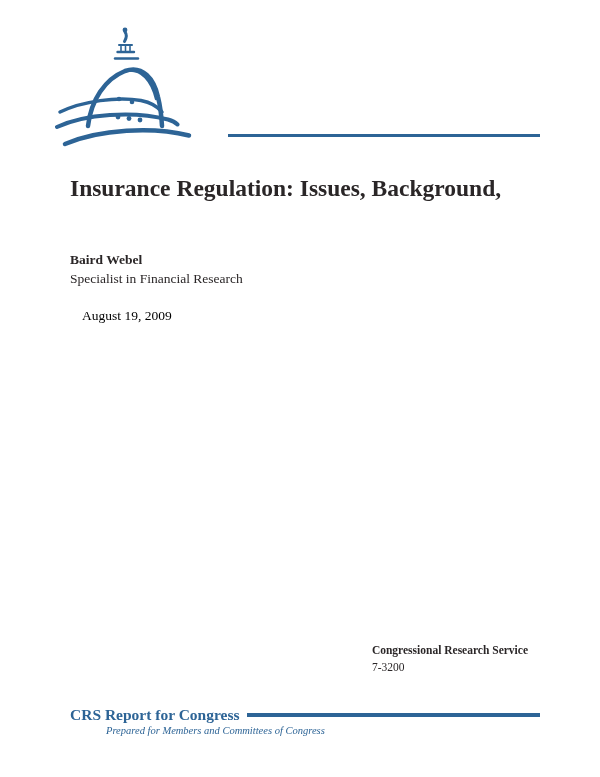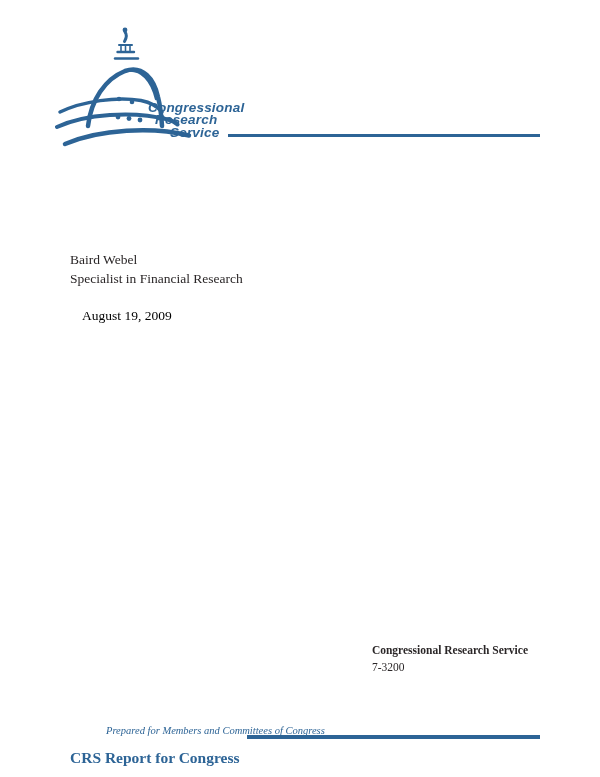--- a/index.html
+++ b/index.html
@@ -59,21 +59,21 @@
     font-size: 0.55em;
     position: relative;
     top: -0.5em;
     vertical-align: baseline;
   }
 
   .author-name {
     position: absolute;
     left: 70px;
     top: 252px;
-    font-weight: normal;
+    font-weight: bold;
     font-size: 13.5px;
     color: #2a2627;
   }
   .author-role {
     position: absolute;
     left: 70px;
     top: 271px;
     font-size: 13.5px;
     color: #2a2627;
   }
@@ -103,21 +103,20 @@
     top: 706px;
     width: 470px;
     display: flex;
     align-items: center;
   }
   .footer-banner {
     font-weight: bold;
     font-size: 15.5px;
     color: #2d6496;
     white-space: nowrap;
-    margin-top: 43px;
   }
   .footer-rule {
     flex: 1;
     height: 4px;
     margin-left: 7px;
     background: #2d6496;
   }
   .footer-tagline {
     position: absolute;
     left: 70px;
@@ -157,29 +156,24 @@
         <circle cx="74" cy="93.5" r="2.4" fill="#2d6496" stroke="none"></circle>
         <circle cx="85" cy="95" r="2.4" fill="#2d6496" stroke="none"></circle>
 
         <path d="M2,102 C30,89 78,85.5 113,94.5 C117.5,95.8 120.5,97.5 122.5,99.5" stroke-width="4"></path>
 
         <path d="M10,119 C45,104 98,101.5 134,110.5" stroke-width="4.5"></path>
       </g>
     </svg>
   </div>
 
-  <div class="logo-wordmark">
-    <div class="l1">Congressional</div>
-    <div class="l2">Research</div>
-    <div class="l3">Service</div>
-  </div>
   <div class="logo-rule"></div>
 
   <h1 class="report-title">
-    <br>
+    <span>Insurance Regulation: Issues, Background,</span><br>
   </h1>
 
   <div class="author-name">Baird Webel</div>
   <div class="author-role">Specialist in Financial Research</div>
 
   <div class="report-date">August 19, 2009</div>
 
   <div class="info-block">
     <div class="org">Congressional Research Service</div>
     <div>7-3200</div>

